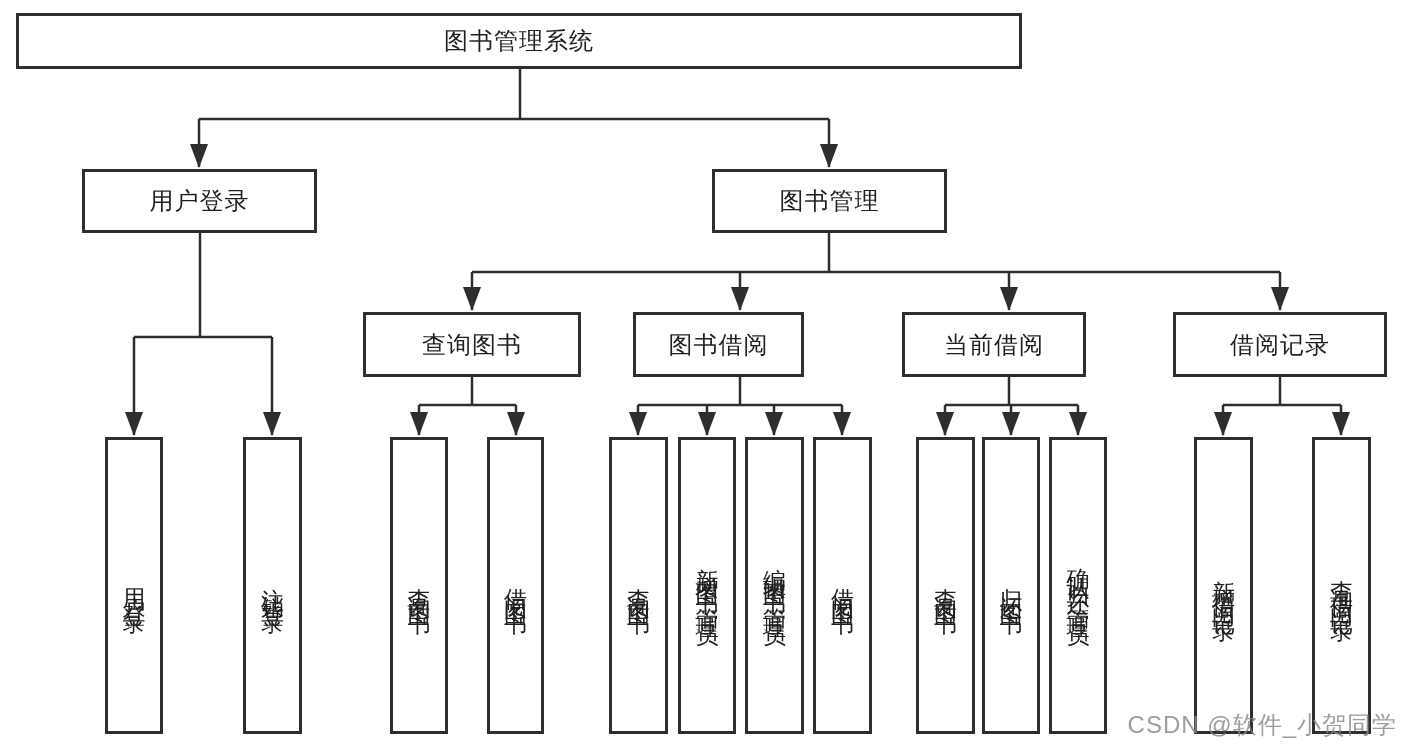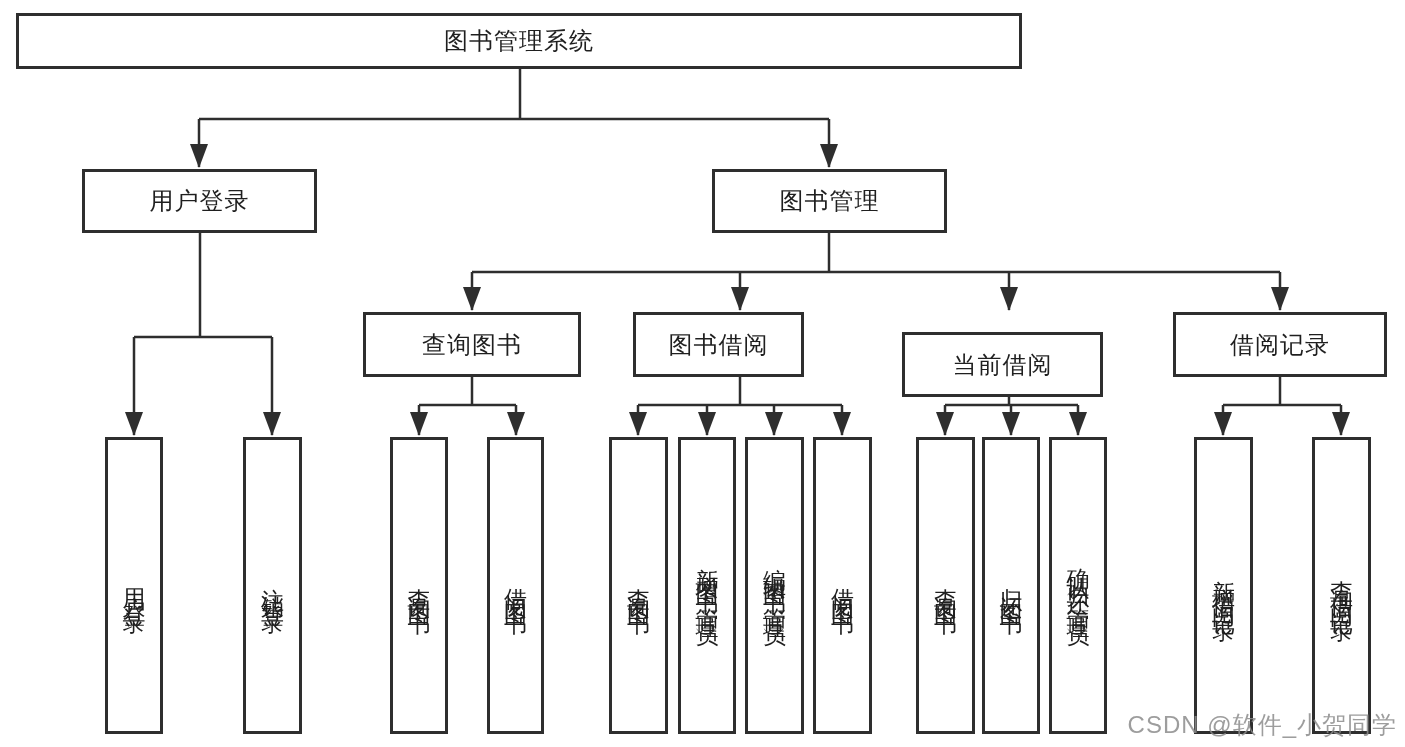--- a/index.html
+++ b/index.html
@@ -115,21 +115,21 @@
     </g>
   </svg>
 
   <div class="node" style="left:16px; top:13px; width:1006px; height:56px;">图书管理系统</div>
 
   <div class="node" style="left:82px; top:169px; width:235px; height:64px;">用户登录</div>
   <div class="node" style="left:712px; top:169px; width:235px; height:64px;text-align:center;">图书管理</div>
 
   <div class="node" style="left:363px; top:312px; width:218px; height:65px;">查询图书</div>
   <div class="node" style="left:633px; top:312px; width:171px; height:65px;">图书借阅</div>
-  <div class="node" style="left:902px; top:312px; width:201px; height:65px;margin-top:20px;">当前借阅</div>
+  <div class="node" style="left:902px; top:312px; width:184px; height:65px;">当前借阅</div>
   <div class="node" style="left:1173px; top:312px; width:214px; height:65px;">借阅记录</div>
 
   <div class="node leaf" style="left:105px; top:437px; width:58px; height:297px;">用户登录</div>
   <div class="node leaf" style="left:243px; top:437px; width:59px; height:297px;">注销登录</div>
 
   <div class="node leaf" style="left:390px; top:437px; width:58px; height:297px;">查询图书</div>
   <div class="node leaf" style="left:487px; top:437px; width:57px; height:297px;">借阅图书</div>
 
   <div class="node leaf" style="left:609px; top:437px; width:59px; height:297px;">查询图书</div>
   <div class="node leaf" style="left:678px; top:437px; width:58px; height:297px;">新增图书（管理员）</div>

